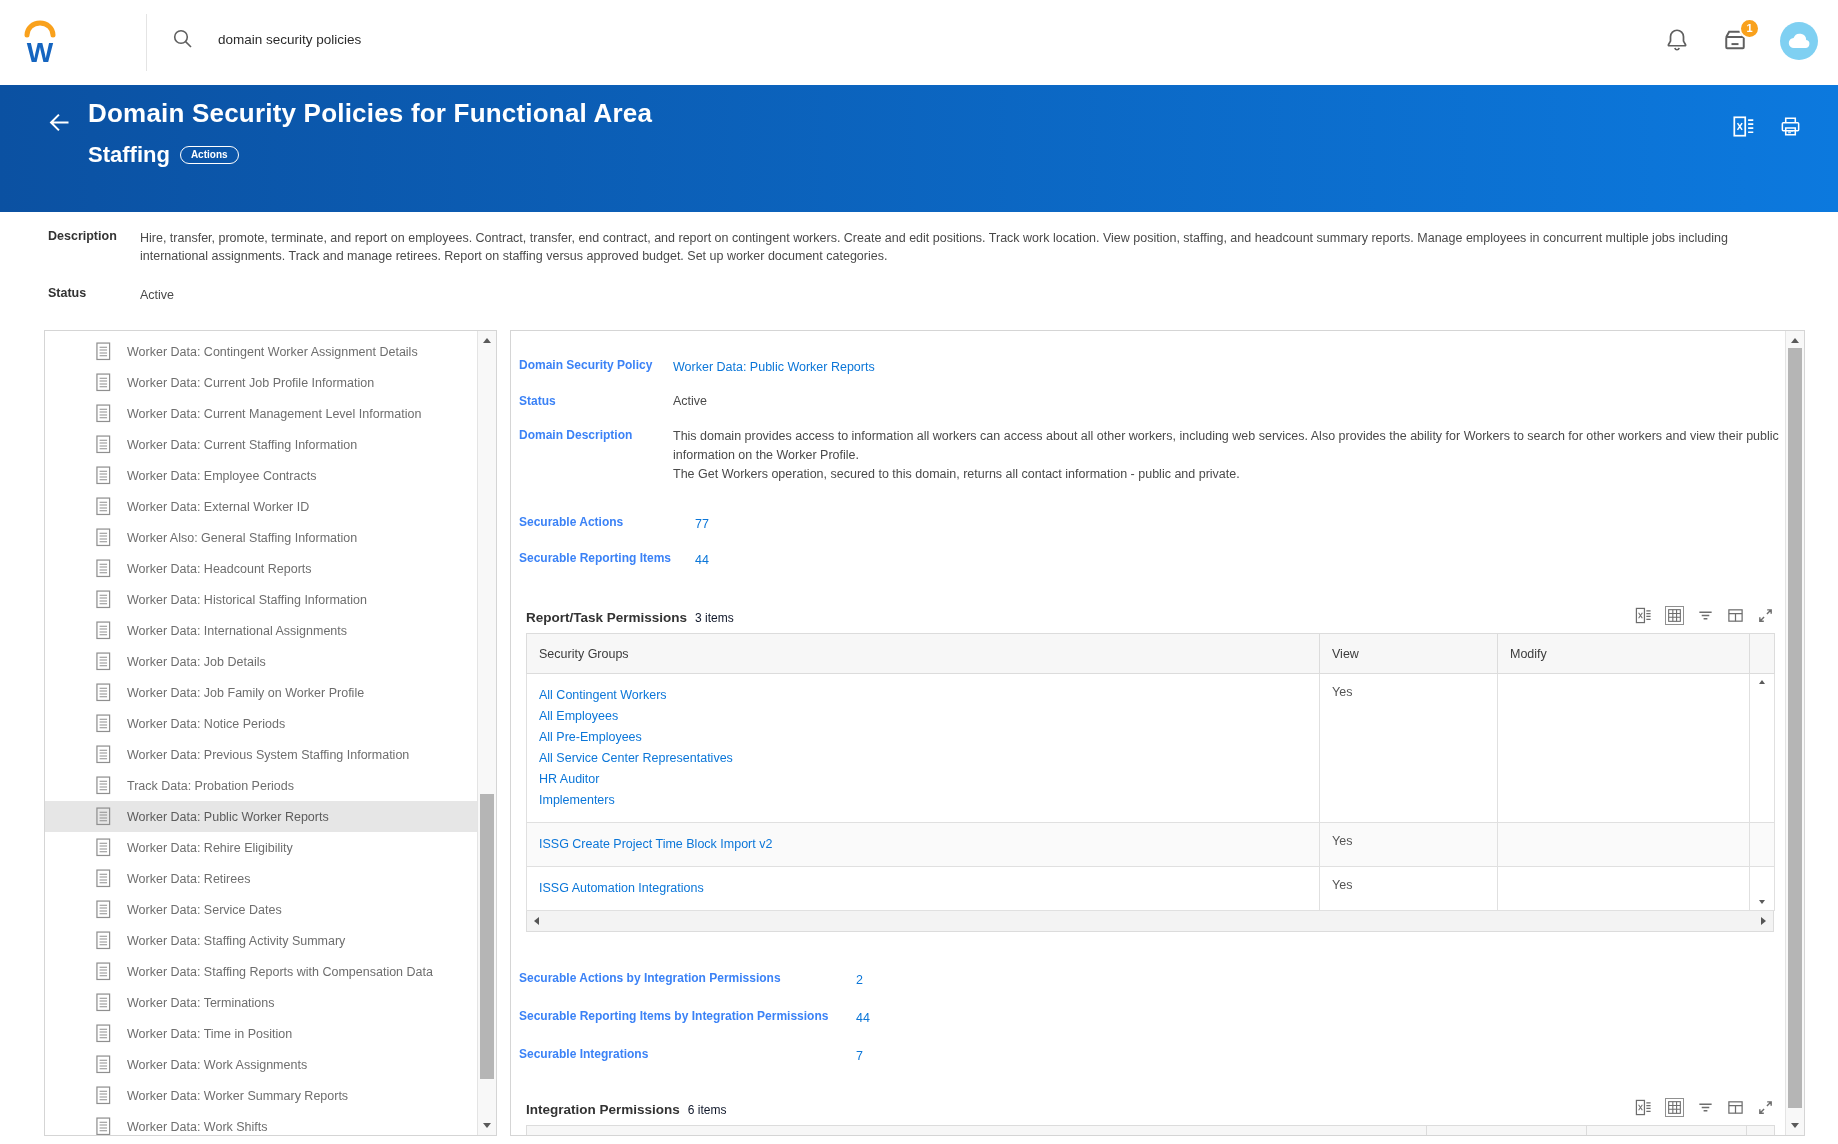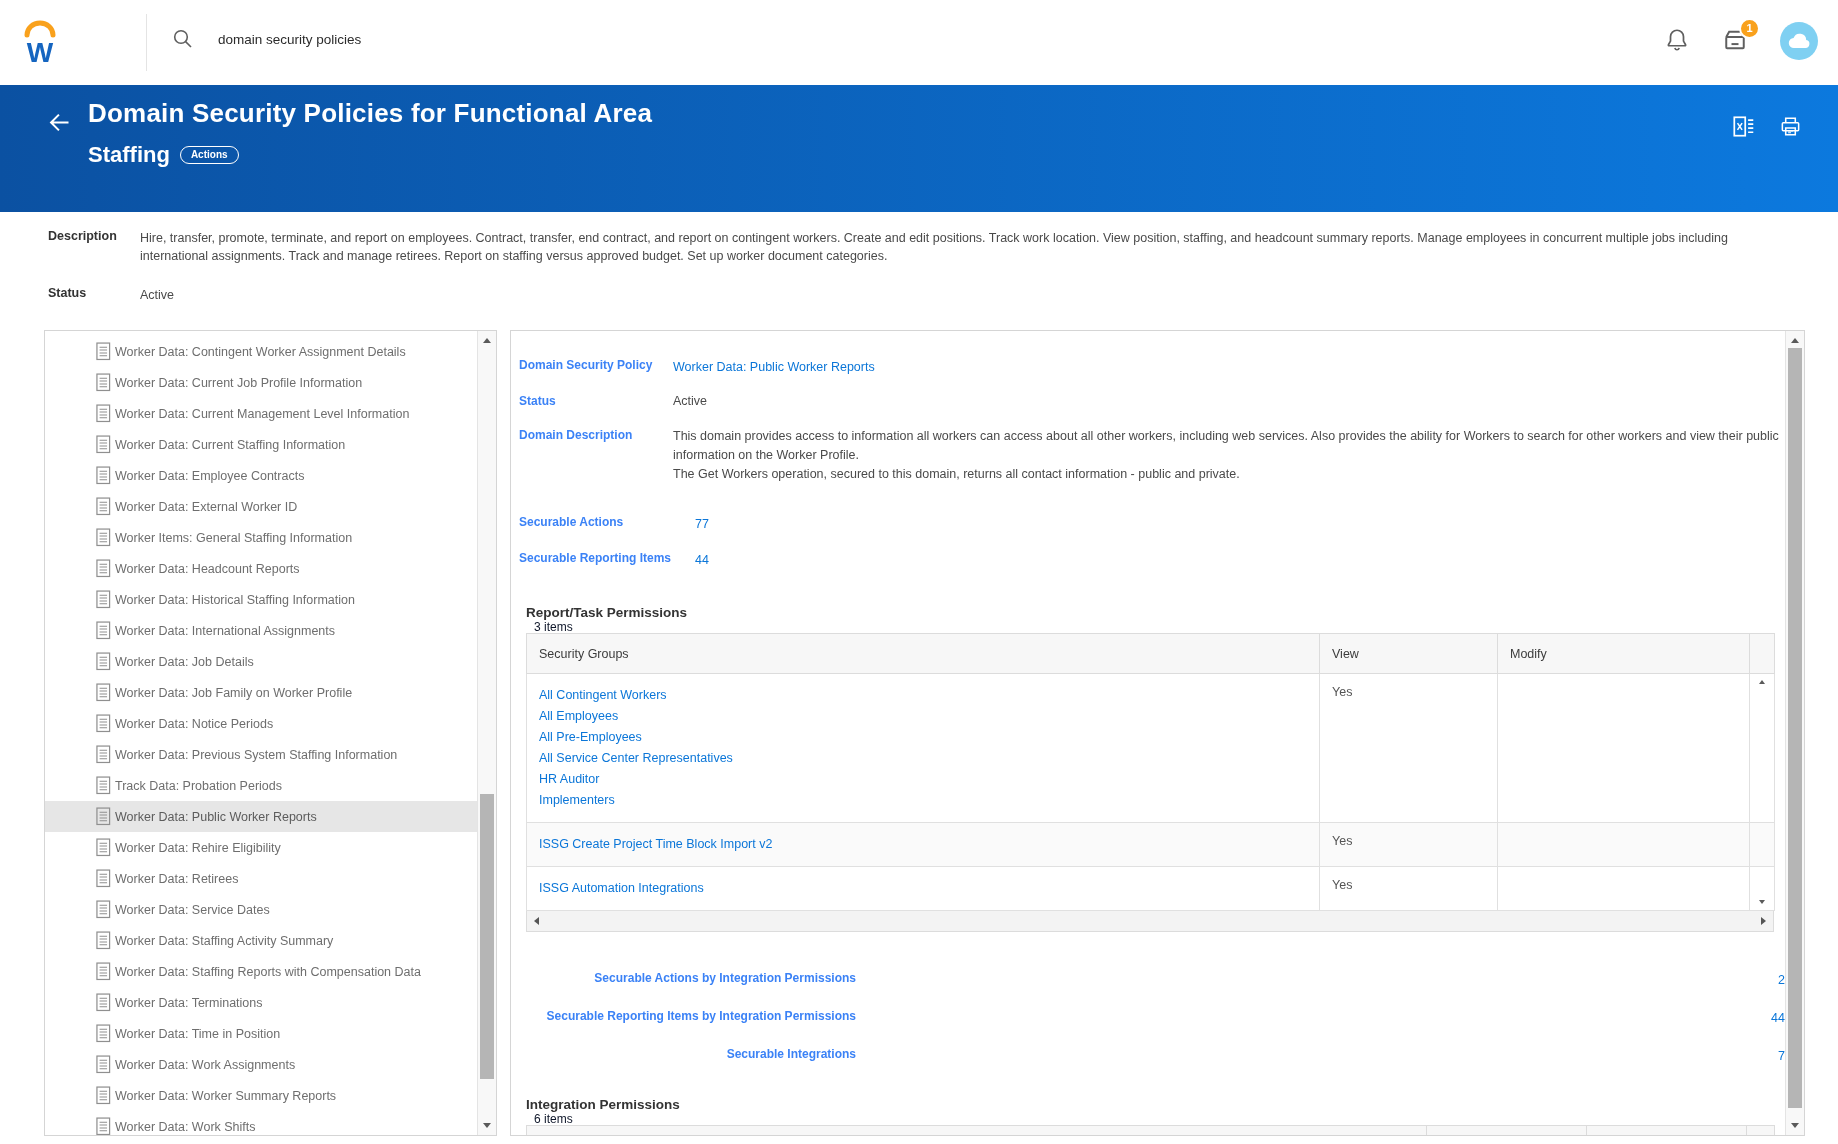--- a/index.html
+++ b/index.html
@@ -42,54 +42,54 @@
   .meta { position:absolute; left:0; top:196px; width:100%; }
   .meta-row { display:grid; grid-template-columns:92px auto; padding-left:48px; }
   .meta-row.first { margin-top:33px; }
   .meta-row.second { margin-top:21px; }
   .mlabel { font-weight:bold; color:#333; font-size:12.5px; }
   .mval { font-size:12.5px; color:#4a4a4a; line-height:18px; max-width:1640px; }
 
   
   .sidebar { position:absolute; left:44px; top:330px; width:453px; height:806px; border:1px solid #d5d5d5; background:#fff; overflow:hidden; }
   .slist { position:absolute; left:0; top:0; right:19px; bottom:0; list-style:none; padding-top:5px; overflow:hidden; }
-  .sitem { height:31px; display:flex; align-items:center; gap:4px; padding-left:51px; font-size:12.5px; color:#6e6e6e;
+  .sitem { height:31px; display:flex; align-items:center; gap:16px; padding-left:51px; font-size:12.5px; color:#6e6e6e;
            cursor:pointer; white-space:nowrap; }
   .sitem svg { flex:0 0 auto; color:#8f8f8f; }
   .sitem.selected { background:#e6e6e6; color:#5c5c5c; }
 
   
   .sb { position:absolute; top:0; right:0; bottom:0; width:19px; background:#f8f8f8; border-left:1px solid #e4e4e4; }
   .sb-arrow { position:absolute; left:0; width:100%; height:15px; display:flex; align-items:center; justify-content:center; cursor:pointer; }
   .sb-arrow.up { top:2px; } .sb-arrow.down { bottom:2px; }
   .tri-up { width:0; height:0; border-left:4px solid transparent; border-right:4px solid transparent; border-bottom:5px solid #5a5a5a; }
   .tri-down { width:0; height:0; border-left:4px solid transparent; border-right:4px solid transparent; border-top:5px solid #5a5a5a; }
   .sb-thumb { position:absolute; left:2px; right:2px; background:#b5b5b5; cursor:pointer; }
   .sidebar .sb-thumb { top:463px; height:285px; }
   .rightpanel .sb-thumb { top:17px; height:760px; }
 
   .rightpanel { position:absolute; left:510px; top:330px; width:1295px; height:806px; border:1px solid #d5d5d5; background:#fff; overflow:hidden; }
   .rp-content { position:absolute; left:0; top:0; right:19px; bottom:0; padding:26px 0 0 8px; overflow:hidden; }
 
   .frow { display:grid; line-height:17px; }
   .g1 { grid-template-columns:154px auto; }
   .g2 { grid-template-columns:176px auto; }
-  .g3 { grid-template-columns:337px auto;text-align:right; }
+  .g3 { grid-template-columns:337px auto; }
   .flabel { font-weight:bold; font-size:12px; color:#3b82f6; }
   .fval { font-size:12.5px; color:#4a4a4a; }
   .link { color:#0b76d8; font-size:12.5px; cursor:pointer; }
   .f-policy { margin-bottom:17px; }
   .f-status { margin-bottom:17px; }
   .f-desc { margin-bottom:30px; }
   .f-desc .fval { max-width:1120px; line-height:19px; }
   .f-desc p { margin:0; }
   .f-sa { margin-bottom:17px; }
   .f-sri { margin-bottom:36px; }
 
-  .theadrow { display:flex; align-items:flex-start; margin-left:7px; width:1248px; height:20px; margin-bottom:8px;flex-direction:column; }
+  .theadrow { display:flex; align-items:flex-end; margin-left:7px; width:1248px; height:20px; margin-bottom:8px; }
   .ttitle { font-weight:bold; font-size:13.5px; color:#333; }
   .tcount { margin-left:8px; font-size:12px; color:#0f172a; }
   .ticons { margin-left:auto; display:flex; align-items:center; gap:13px; color:#6d6d6d; }
   .ticons button { background:none; border:none; color:#6d6d6d; padding:0; cursor:pointer; display:flex; }
   .ticons button.boxed { border:1px solid #909090; padding:1px; }
 
   .twrap { position:relative; width:1248px; margin-left:7px; }
   table { width:1248px; border-collapse:collapse; table-layout:fixed; }
   th, td { border:1px solid #e0e0e0; font-size:12.5px; text-align:left; vertical-align:top; }
   thead th { background:#f7f7f7; height:40px; padding:0 12px; vertical-align:middle; font-weight:normal; color:#3c3c3c; border-color:#dcdcdc; }
@@ -259,21 +259,21 @@
         <span>Worker Data: External Worker ID</span>
       </li>
 
       <li class="sitem">
         <svg width="15" height="19" viewBox="0 0 16 20">
           <g fill="none" stroke="currentColor">
             <rect x="1" y="1" width="13.5" height="17.5" stroke-width="1.3"></rect>
             <path d="M3.8 5.5h8M3.8 8.5h8M3.8 11.5h8M3.8 14.5h8" stroke-width="1.1"></path>
           </g>
         </svg>
-        <span>Worker Items: General Staffing Information</span>
+        <span>Worker Also: General Staffing Information</span>
       </li>
 
       <li class="sitem">
         <svg width="15" height="19" viewBox="0 0 16 20">
           <g fill="none" stroke="currentColor">
             <rect x="1" y="1" width="13.5" height="17.5" stroke-width="1.3"></rect>
             <path d="M3.8 5.5h8M3.8 8.5h8M3.8 11.5h8M3.8 14.5h8" stroke-width="1.1"></path>
           </g>
         </svg>
         <span>Worker Data: Headcount Reports</span>

